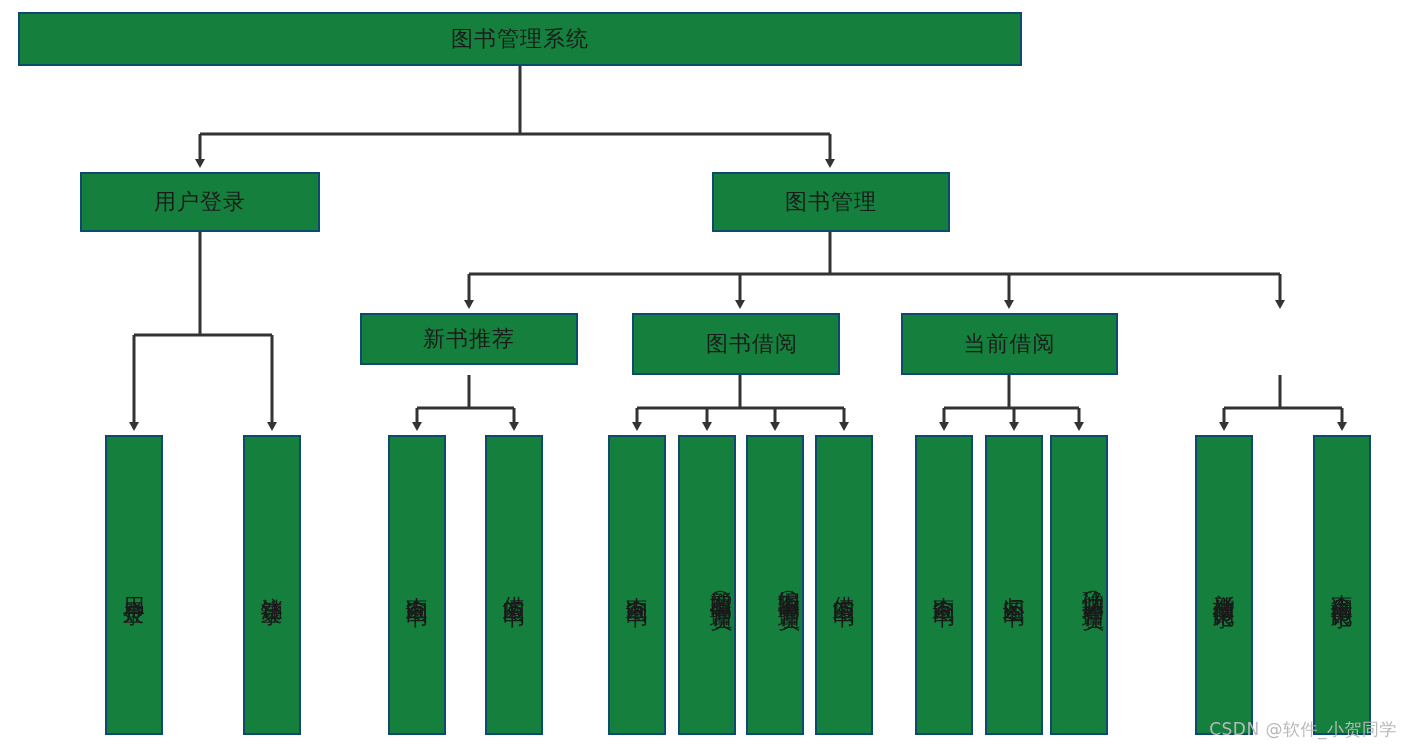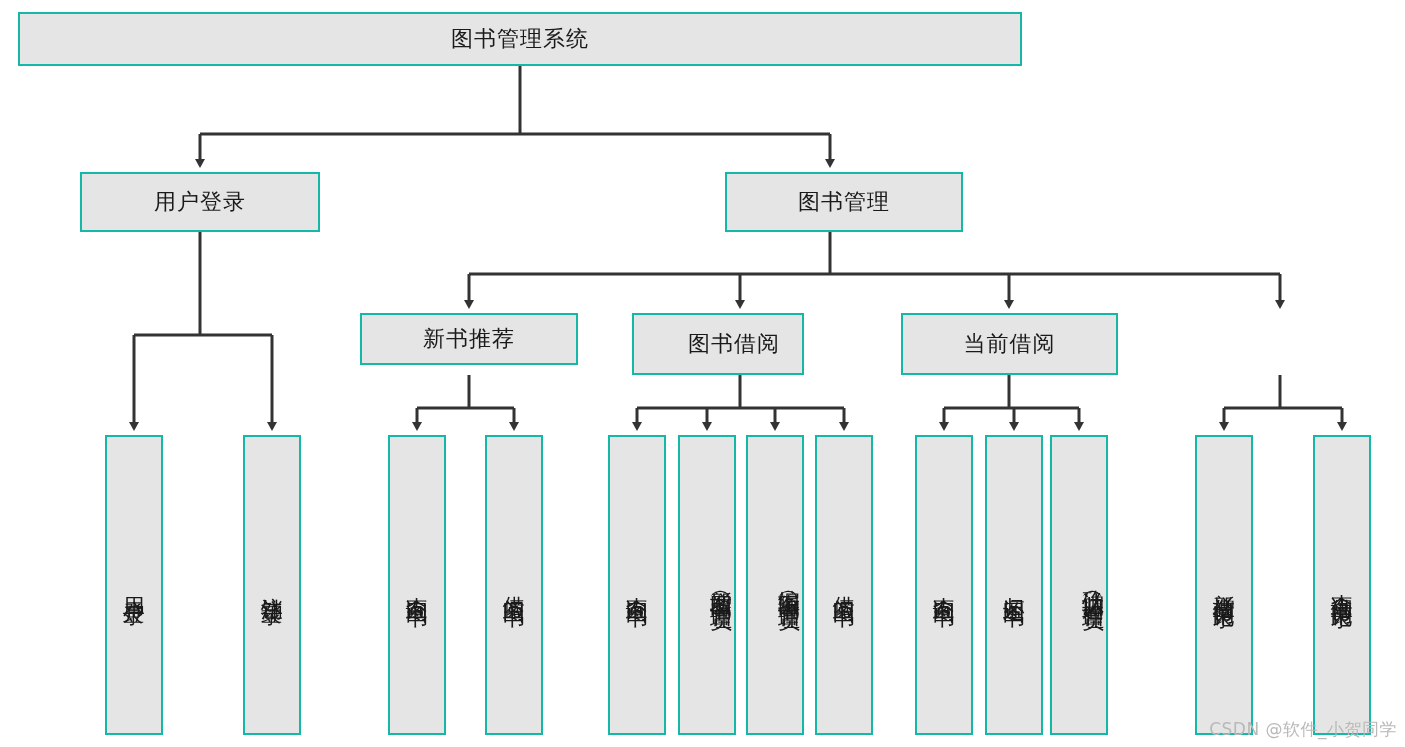--- a/index.html
+++ b/index.html
@@ -21,22 +21,22 @@
     position: absolute;
     left: 0;
     top: 0;
     width: 1405px;
     height: 747px;
     pointer-events: none;
   }
   .node {
     position: absolute;
     box-sizing: border-box;
-    border: 2px solid #14b8a6;
-    background: #e5e5e5;
+    border: 2px solid #0c4a6e;
+    background: #15803d;
     display: flex;
     align-items: center;
     justify-content: center;
     color: #1a1a1a;
   }
   .node.horiz {
     font-size: 22px;
     letter-spacing: 1px;
   }
   .node.vert {
@@ -121,28 +121,28 @@
     </g>
   </svg>
 
   <div class="node horiz" style="left:18px; top:12px; width:1004px; height:54px;">
     <span class="node-label">图书管理系统</span>
   </div>
 
   <div class="node horiz" style="left:80px; top:172px; width:240px; height:60px;">
     <span class="node-label">用户登录</span>
   </div>
-  <div class="node horiz" style="left:712px; top:172px; width:238px; height:60px;margin-left:13px;">
+  <div class="node horiz" style="left:712px; top:172px; width:238px; height:60px;">
     <span class="node-label">图书管理</span>
   </div>
 
   <div class="node horiz" style="left:360px; top:313px; width:218px; height:52px;font-family:Liberation Serif, serif;">
     <span class="node-label">新书推荐</span>
   </div>
-  <div class="node horiz" style="left:632px; top:313px; width:172px; height:62px;padding-left:32px;">
+  <div class="node horiz" style="left:632px; top:313px; width:208px; height:62px;padding-left:32px;">
     <span class="node-label">图书借阅</span>
   </div>
   <div class="node horiz" style="left:901px; top:313px; width:217px; height:62px;justify-content:center;">
     <span class="node-label">当前借阅</span>
   </div>
 
   <div class="node vert" style="left:105px; top:435px; width:58px; height:300px;">
     <span class="node-label">用户登录</span>
   </div>
   <div class="node vert" style="left:243px; top:435px; width:58px; height:300px;">

